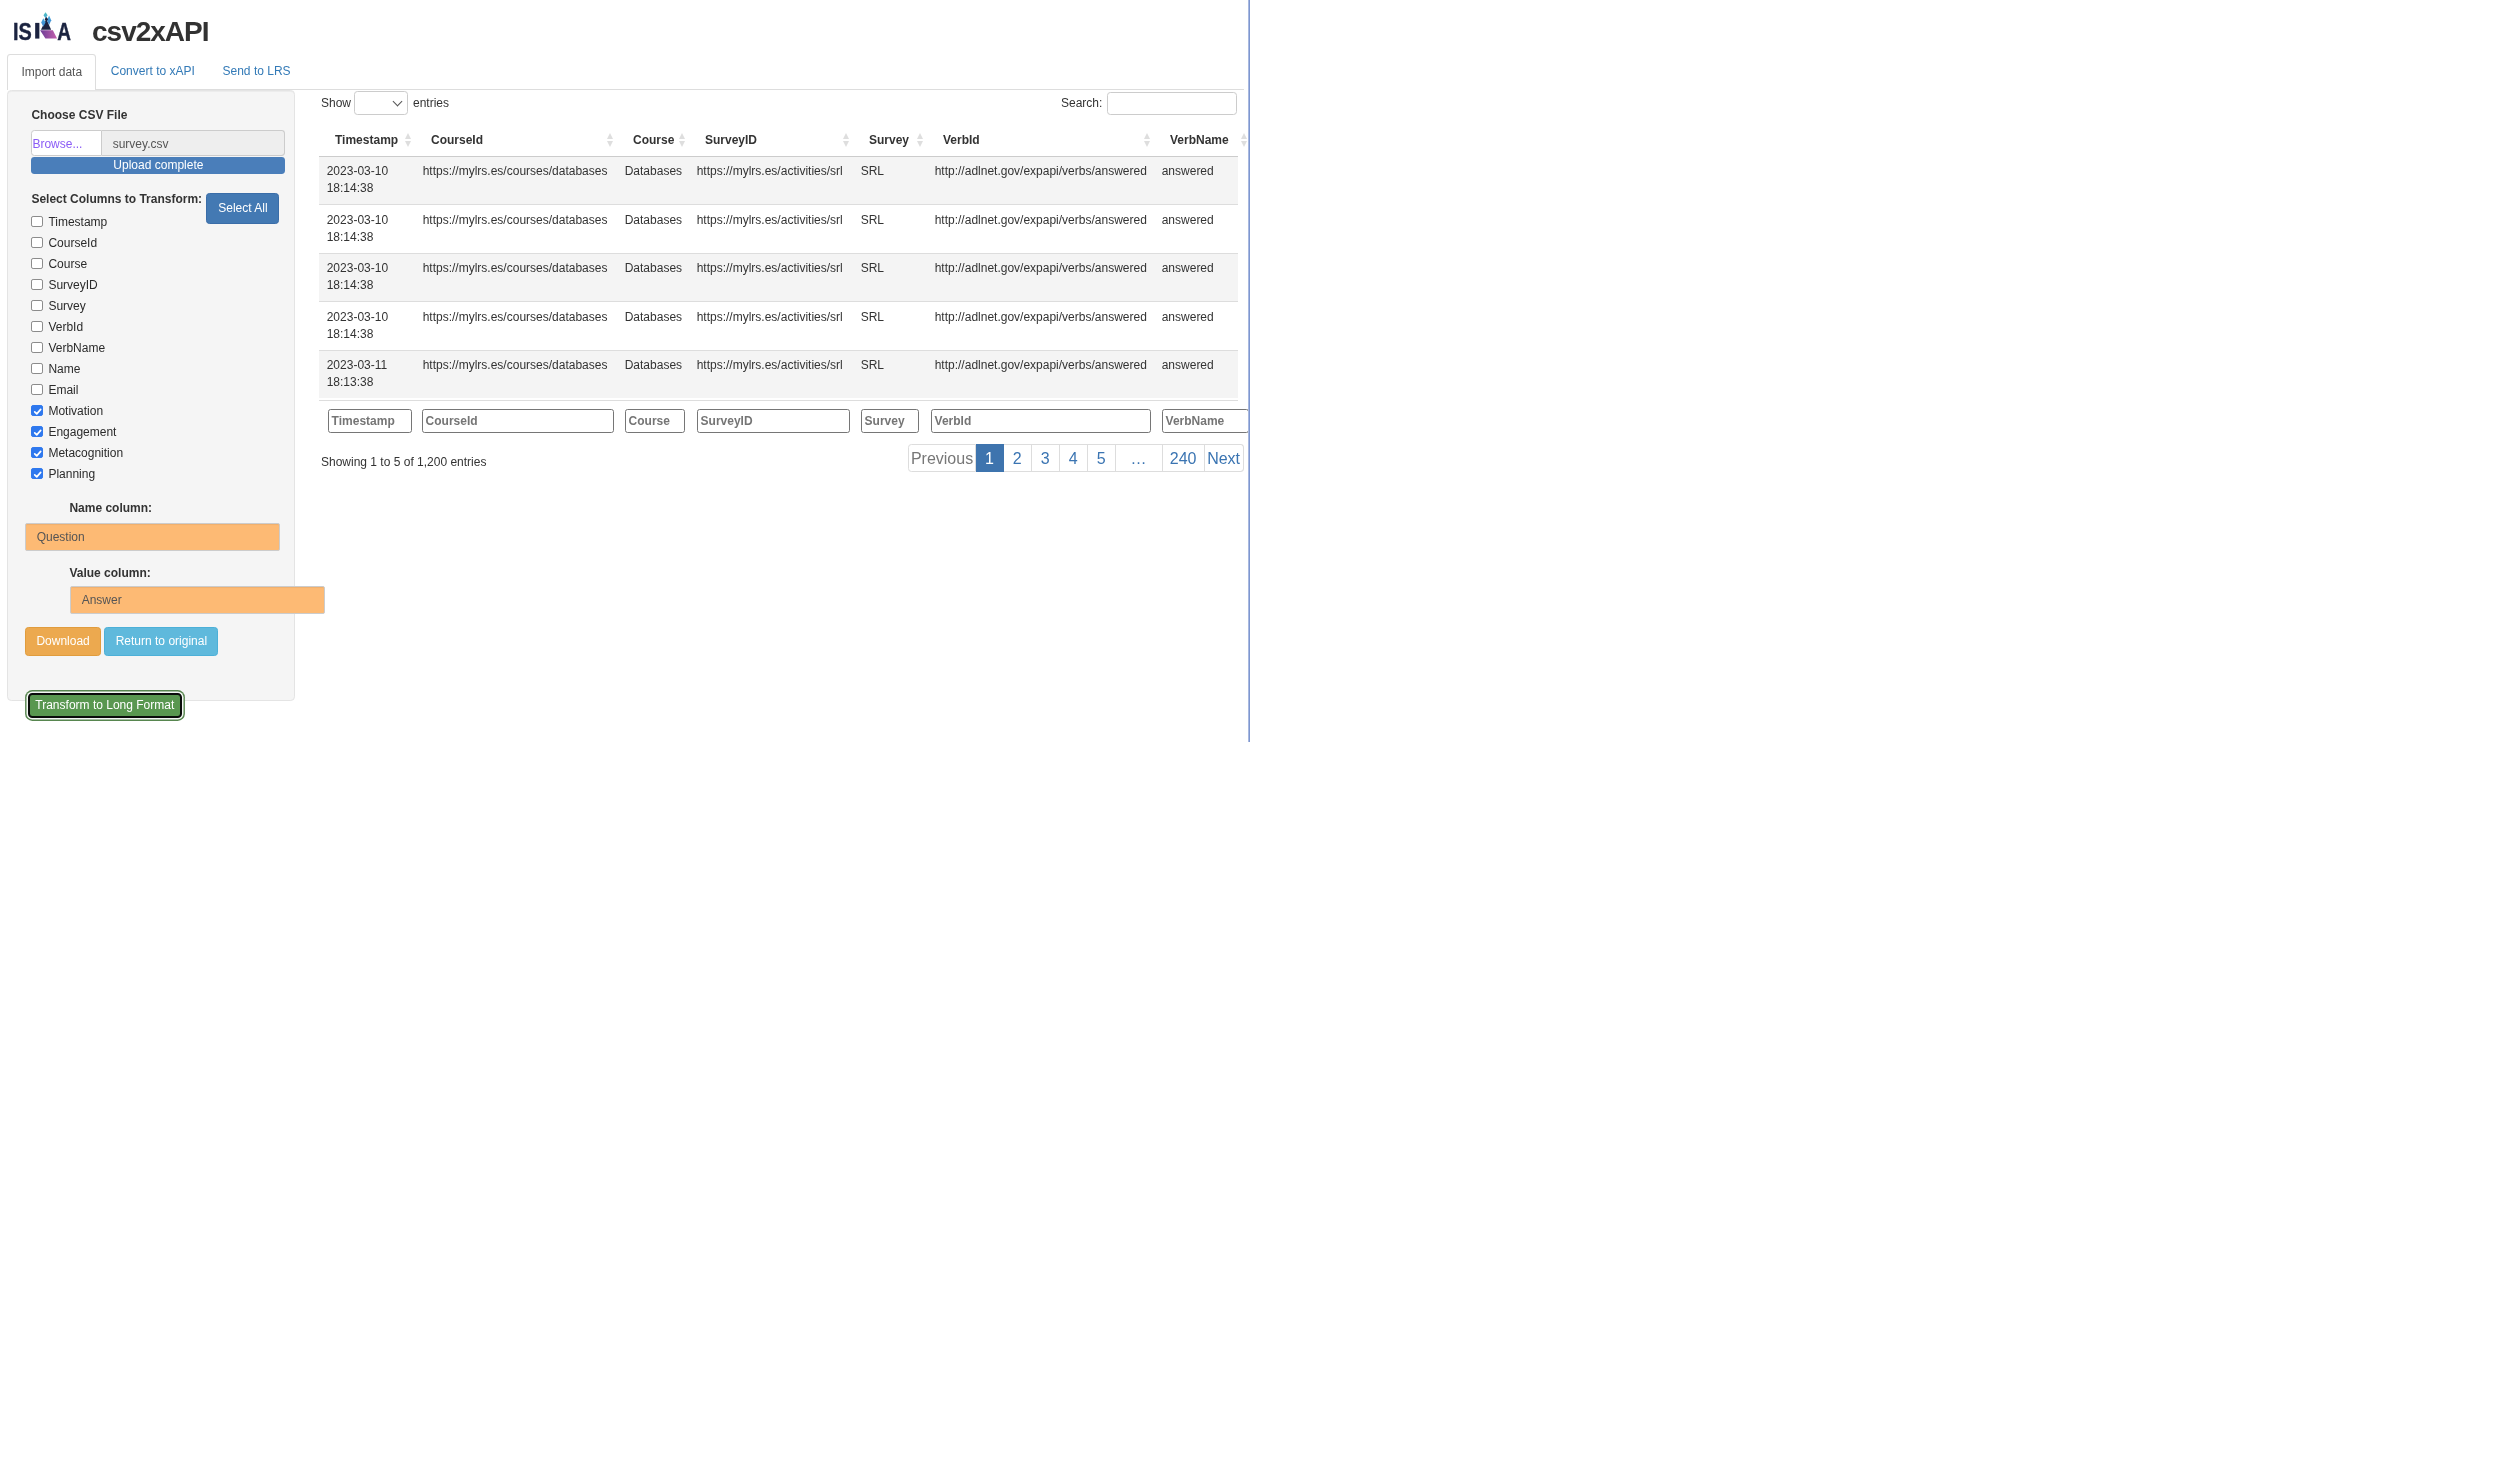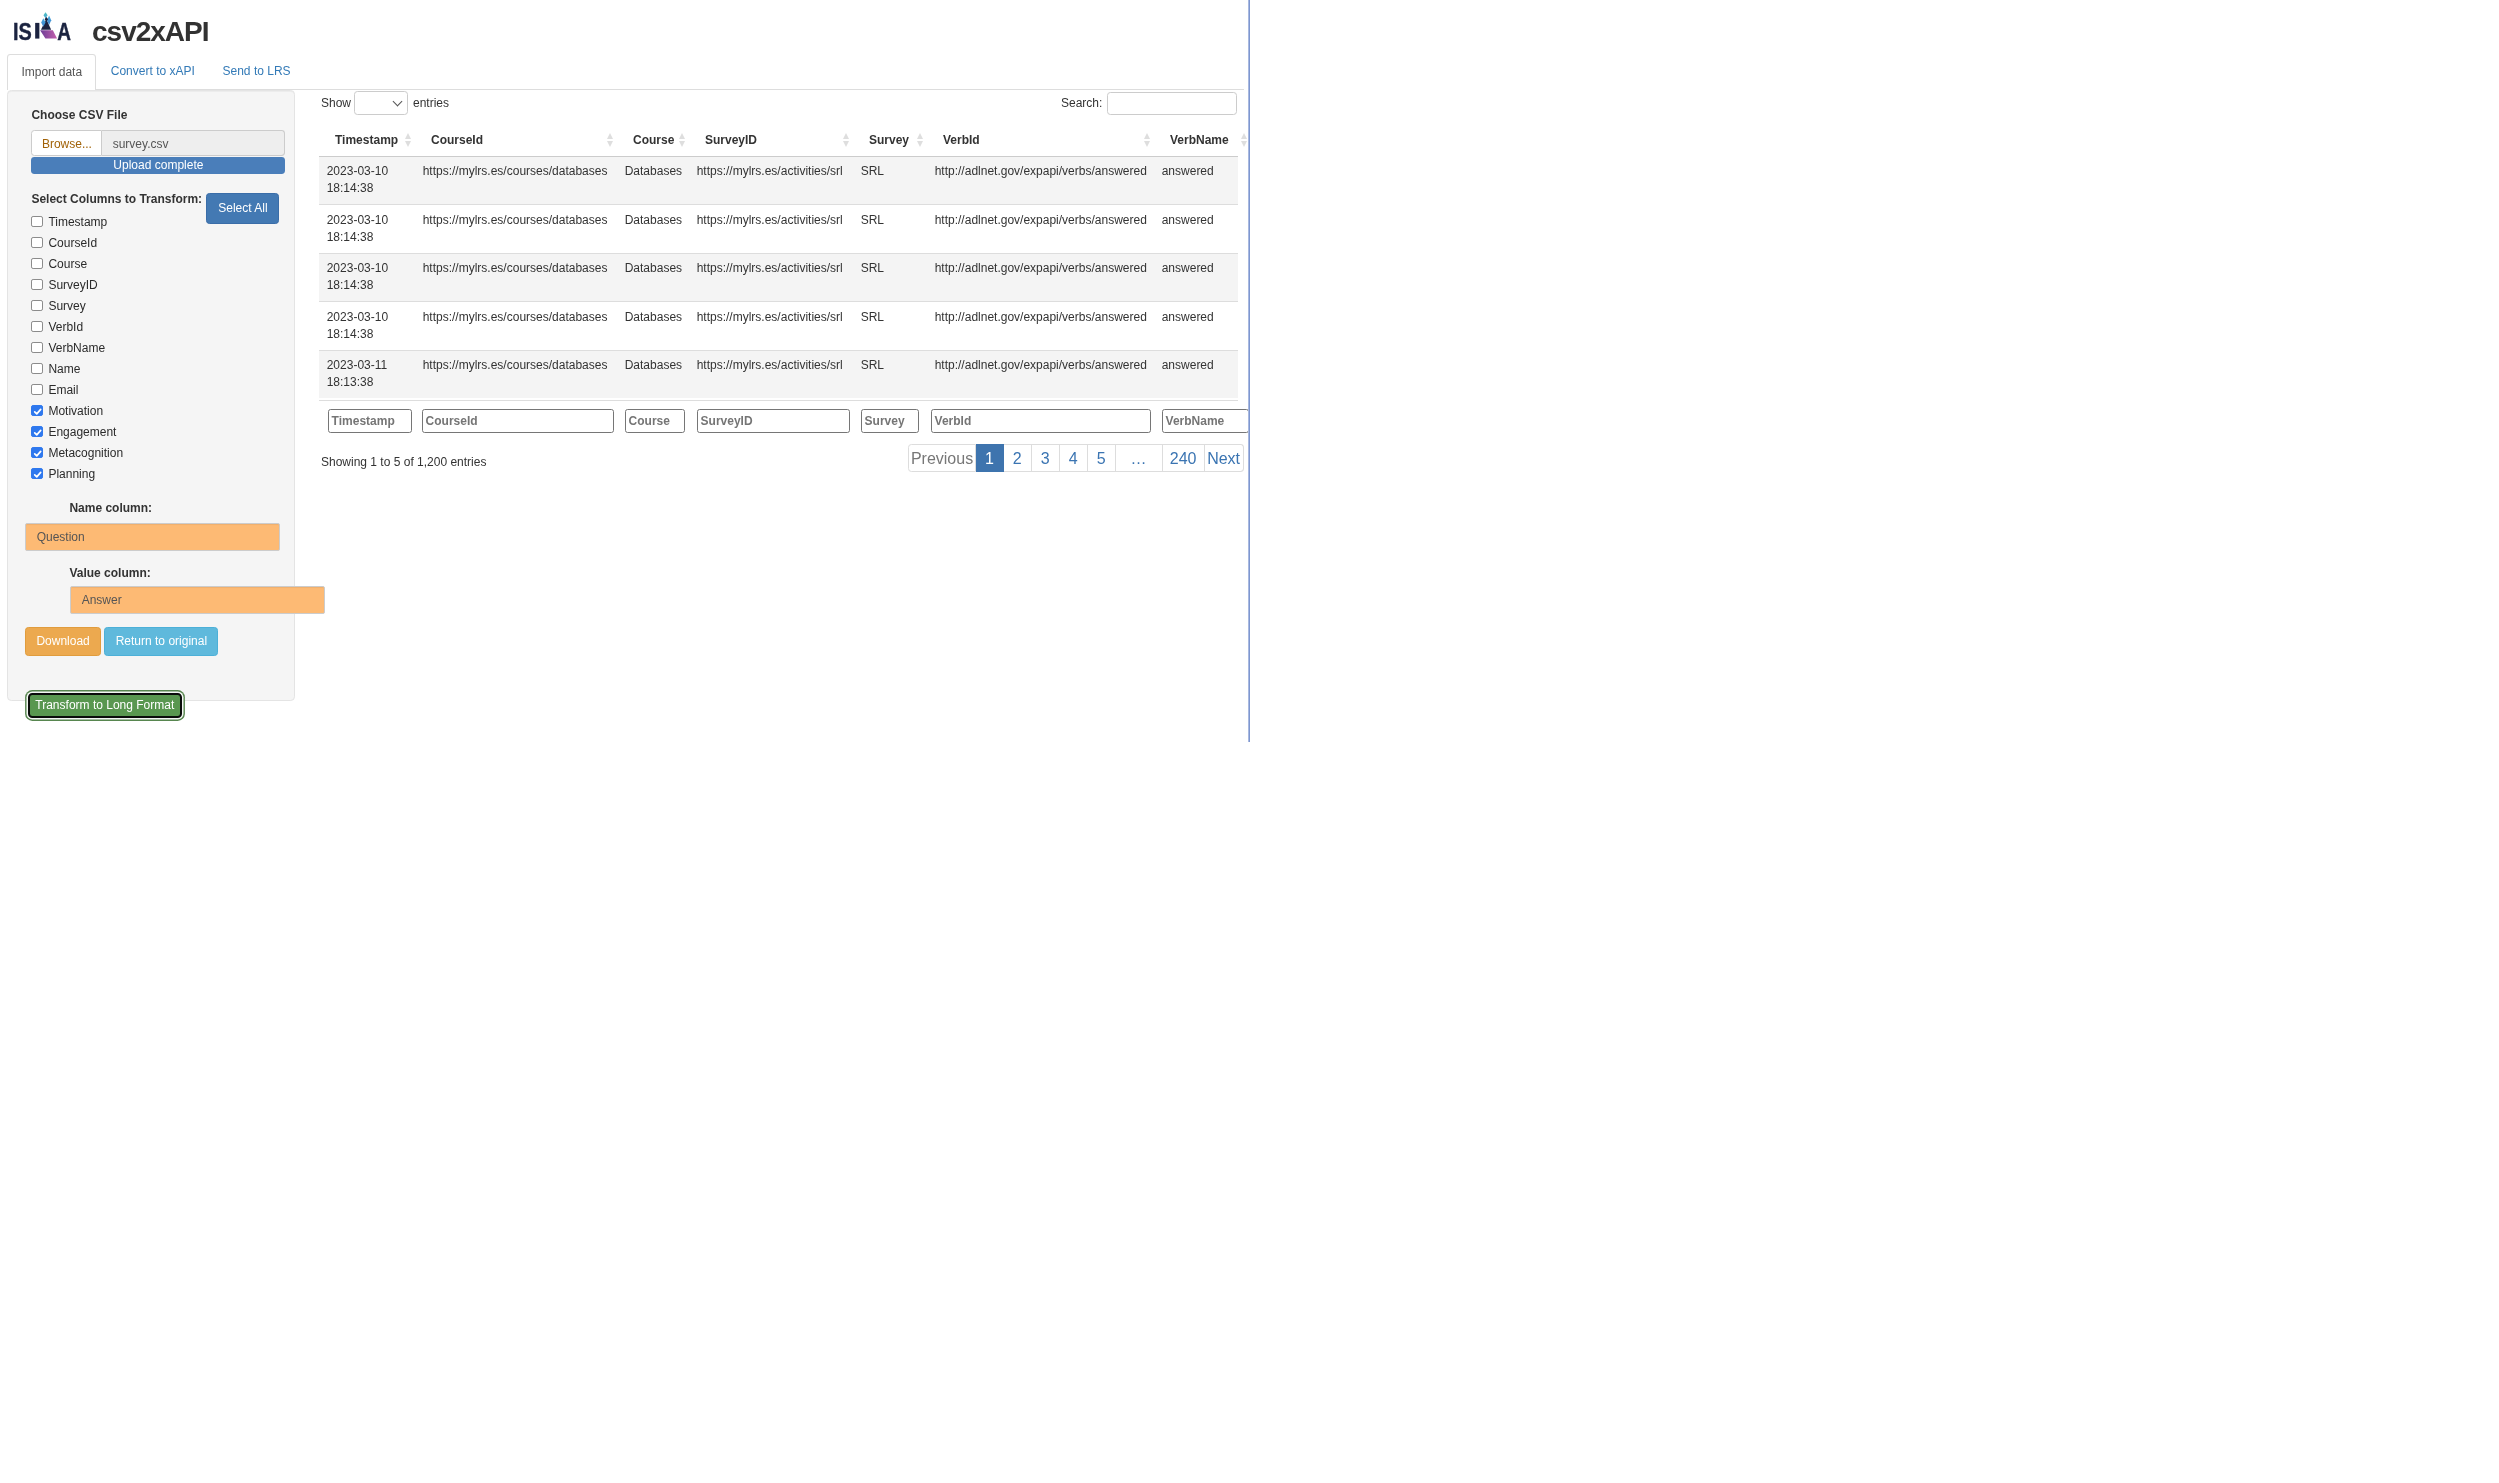--- a/index.html
+++ b/index.html
@@ -16,21 +16,21 @@
 #tabs .tab { padding:9px 13px; font-size:12px; line-height:17px; color:#337ab7; margin-right:1.7px; }
 #tabs .tab.active { background:#fff; border:0.9px solid #ddd; border-bottom:0; border-radius:3.4px 3.4px 0 0; color:#555; padding-bottom:9.4px; }
 #navline { position:absolute; left:7.4px; top:89px; width:1237px; height:0.9px; background:#ddd; z-index:1; }
 
 
 #panel { position:absolute; left:7.4px; top:90px; width:286px; height:609px; background:#f5f5f5; border:0.9px solid #e4e4e4; border-radius:4.3px; box-shadow:inset 0 0.9px 0.9px rgba(0,0,0,.04); }
 #panel .inner { position:absolute; left:23px; top:16px; width:254px; }
 .blab { font-weight:bold; color:#333; }
 #choose { margin-bottom:6px; }
 #bgroup { display:flex; height:26px; }
-#bbtn { width:69px; background:#fff; border:0.9px solid #ccc; border-radius:3.4px 0 0 3.4px; text-align:center; line-height:26px; color:#a16207; }
+#bbtn { width:69px; background:#fff; border:0.9px solid #ccc; border-radius:3.4px 0 0 3.4px; line-height:26px; color:#8b5cf6; }
 #bfile { flex:1; background:#eee; border:0.9px solid #ccc; border-left:0; border-radius:0 3.4px 3.4px 0; line-height:26px; color:#555; padding-left:10.3px; }
 #prog { margin-top:0.9px; height:17px; background:#4a7eba; border-radius:3.4px; color:#fff; text-align:center; line-height:16.7px; }
 #selhead { margin-top:17px; }
 #selall { position:absolute; left:198px; top:102px; width:71px; height:29px; background:#4379b3; border:0.9px solid #3a6da8; border-radius:3.4px; color:#fff; text-align:center; line-height:29px; }
 #cbs { position:absolute; left:23px; top:121px; }
 .cbrow { position:relative; height:21px; }
 .cb { position:absolute; left:0; top:3.8px; width:9.4px; height:9.4px; background:#fff; border:1.2px solid #8b8b8b; border-radius:2.1px; }
 .cb.on { background:#2e78ee; border-color:#2e78ee; }
 .cb.on svg { position:absolute; left:0.4px; top:0.9px; }
 .cbrow span.lab { position:absolute; left:17px; top:0; line-height:21px; color:#2b2b2b; }

